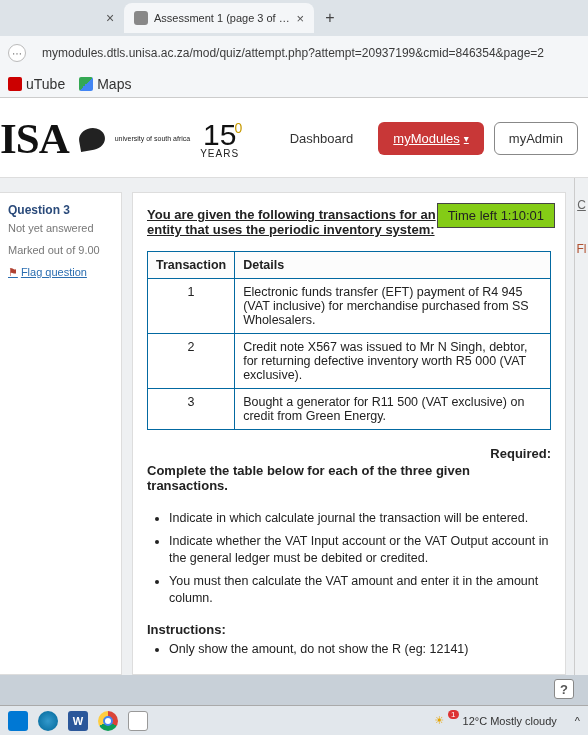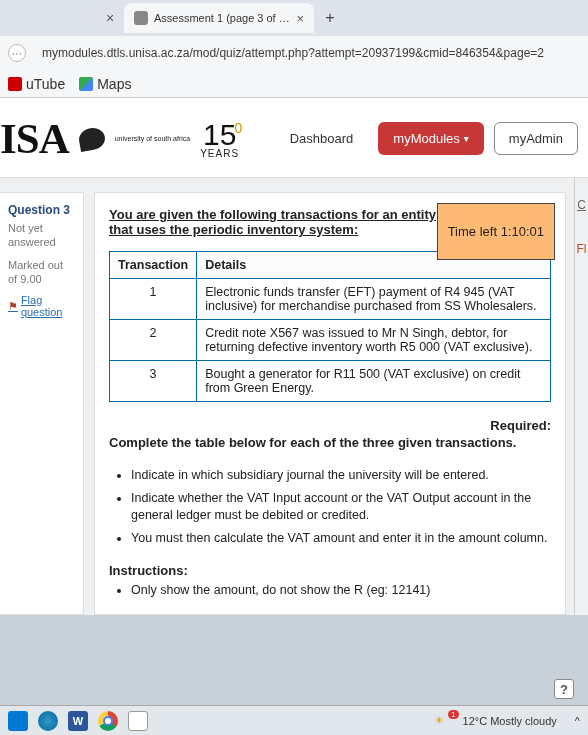--- a/index.html
+++ b/index.html
@@ -29,34 +29,34 @@
   .hdr { display:flex; align-items:center; padding: 16px 10px 14px 0; gap: 10px; border-bottom: 1px solid #ddd; }
   .logo-isa { font-size: 43px; font-weight: bold; letter-spacing: -1px; color:#111; font-family: Georgia, serif; }
   .logo-unisa { font-size: 7px; line-height:1; color:#222; }
   .flame { width:26px; height:22px; background:#222; border-radius: 50% 50% 50% 0; transform: rotate(-10deg); }
   .logo150 { font-size: 30px; font-weight:normal; color:#111; position:relative;text-align:right; }
   .logo150 sup { color:#c79a00; font-size:14px; position:absolute; top:2px; right:-6px; }
   .years { font-size:10px; letter-spacing:1px; color:#222; margin-top:-4px; }
   .hspace { flex:1; }
   .navbtn { padding: 8px 14px; font-size: 13px; border-radius: 6px; border:1px solid transparent; }
   .nav-dash { color:#333; }
-  .nav-mymod { background:#c83737; color:#fff; display:flex; align-items:center; gap:4px; }
+  .nav-mymod { background:#c83737; color:#fff; display:flex; align-items:center; gap:4px;text-decoration:underline; }
   .nav-myadm { border:1px solid #888; color:#333; background:#fff; }
   .chev { font-size:10px; }
 
   
   .bodyrow { display:flex; background:#eef0f2; }
-  .qpanel { width: 84px; background:#fff; margin: 14px 0 0 0; padding: 10px 8px; font-size: 12px; border:1px solid #ddd; border-left:none; }
+  .qpanel { width: 122px; background:#fff; margin: 14px 0 0 0; padding: 10px 8px; font-size: 12px; border:1px solid #ddd; border-left:none; }
   .qpanel .qnum { color:#2a4a7a; font-weight:bold; margin-bottom:4px; }
   .qpanel .stat { color:#777; font-size:11px; line-height:1.3; margin-bottom:8px; }
   .qpanel .flag { color:#2a6db0; font-size:11px; text-decoration: underline; cursor:pointer; margin-top:6px; display:flex; gap:3px; align-items:center;}
   .flagico { color:#b04030; font-size:11px; }
 
   .qmain { flex:1; background:#fff; margin:14px 8px 0 10px; padding: 14px 14px 10px 14px; font-size: 13px; color:#222; position:relative; border:1px solid #ddd;}
-  .timebox { position:absolute; top:10px; right:10px; border:1px solid #444; padding:20px 10px; font-size:13px; background:#fdba74; }
+  .timebox { position:absolute; top:10px; right:10px; border:1px solid #444; padding:4px 10px; font-size:13px; background:#84cc16; }
   .intro { text-decoration: underline; font-weight:bold; }
 
   table.trx { border-collapse: collapse; width: 100%; margin: 14px 0 16px 0; font-size: 12.5px; }
   table.trx th, table.trx td { border:1px solid #0369a1; padding:6px 8px; vertical-align:top; text-align:left; }
   table.trx th { font-weight:bold; background:#fcfcfc; }
   table.trx td:first-child { text-align:center; width:80px; }
 
   .req { font-weight:bold; margin-bottom:2px;text-align:right; }
   .reqtxt { font-weight:bold; margin-bottom:17px; }
   ul.bul { list-style: disc; padding-left: 22px; margin-bottom: 16px; }
@@ -174,21 +174,21 @@
         <tr>
           <td>3</td>
           <td>Bought a generator for R11 500 (VAT exclusive) on credit from Green Energy.</td>
         </tr>
       </tbody>
         </table>
 
       <div class="req">Required:</div>
       <div class="reqtxt">Complete the table below for each of the three given transactions.</div>
       <ul class="bul">
-        <li>Indicate in which subsidiary journal the university will be entered.</li>
+        <li>Indicate in which calculate journal the transaction will be entered.</li>
         <li>Indicate whether the VAT Input account or the VAT Output account in the general ledger must be debited or credited.</li>
         <li>You must then calculate the VAT amount and enter it in the amount column.</li>
       </ul>
 
       <div class="instr">Instructions:</div>
       <ul class="bul" style="margin-bottom:4px;">
         <li>Only show the amount, do not show the R (eg: 12141)</li>
       </ul>
     </div>
 

